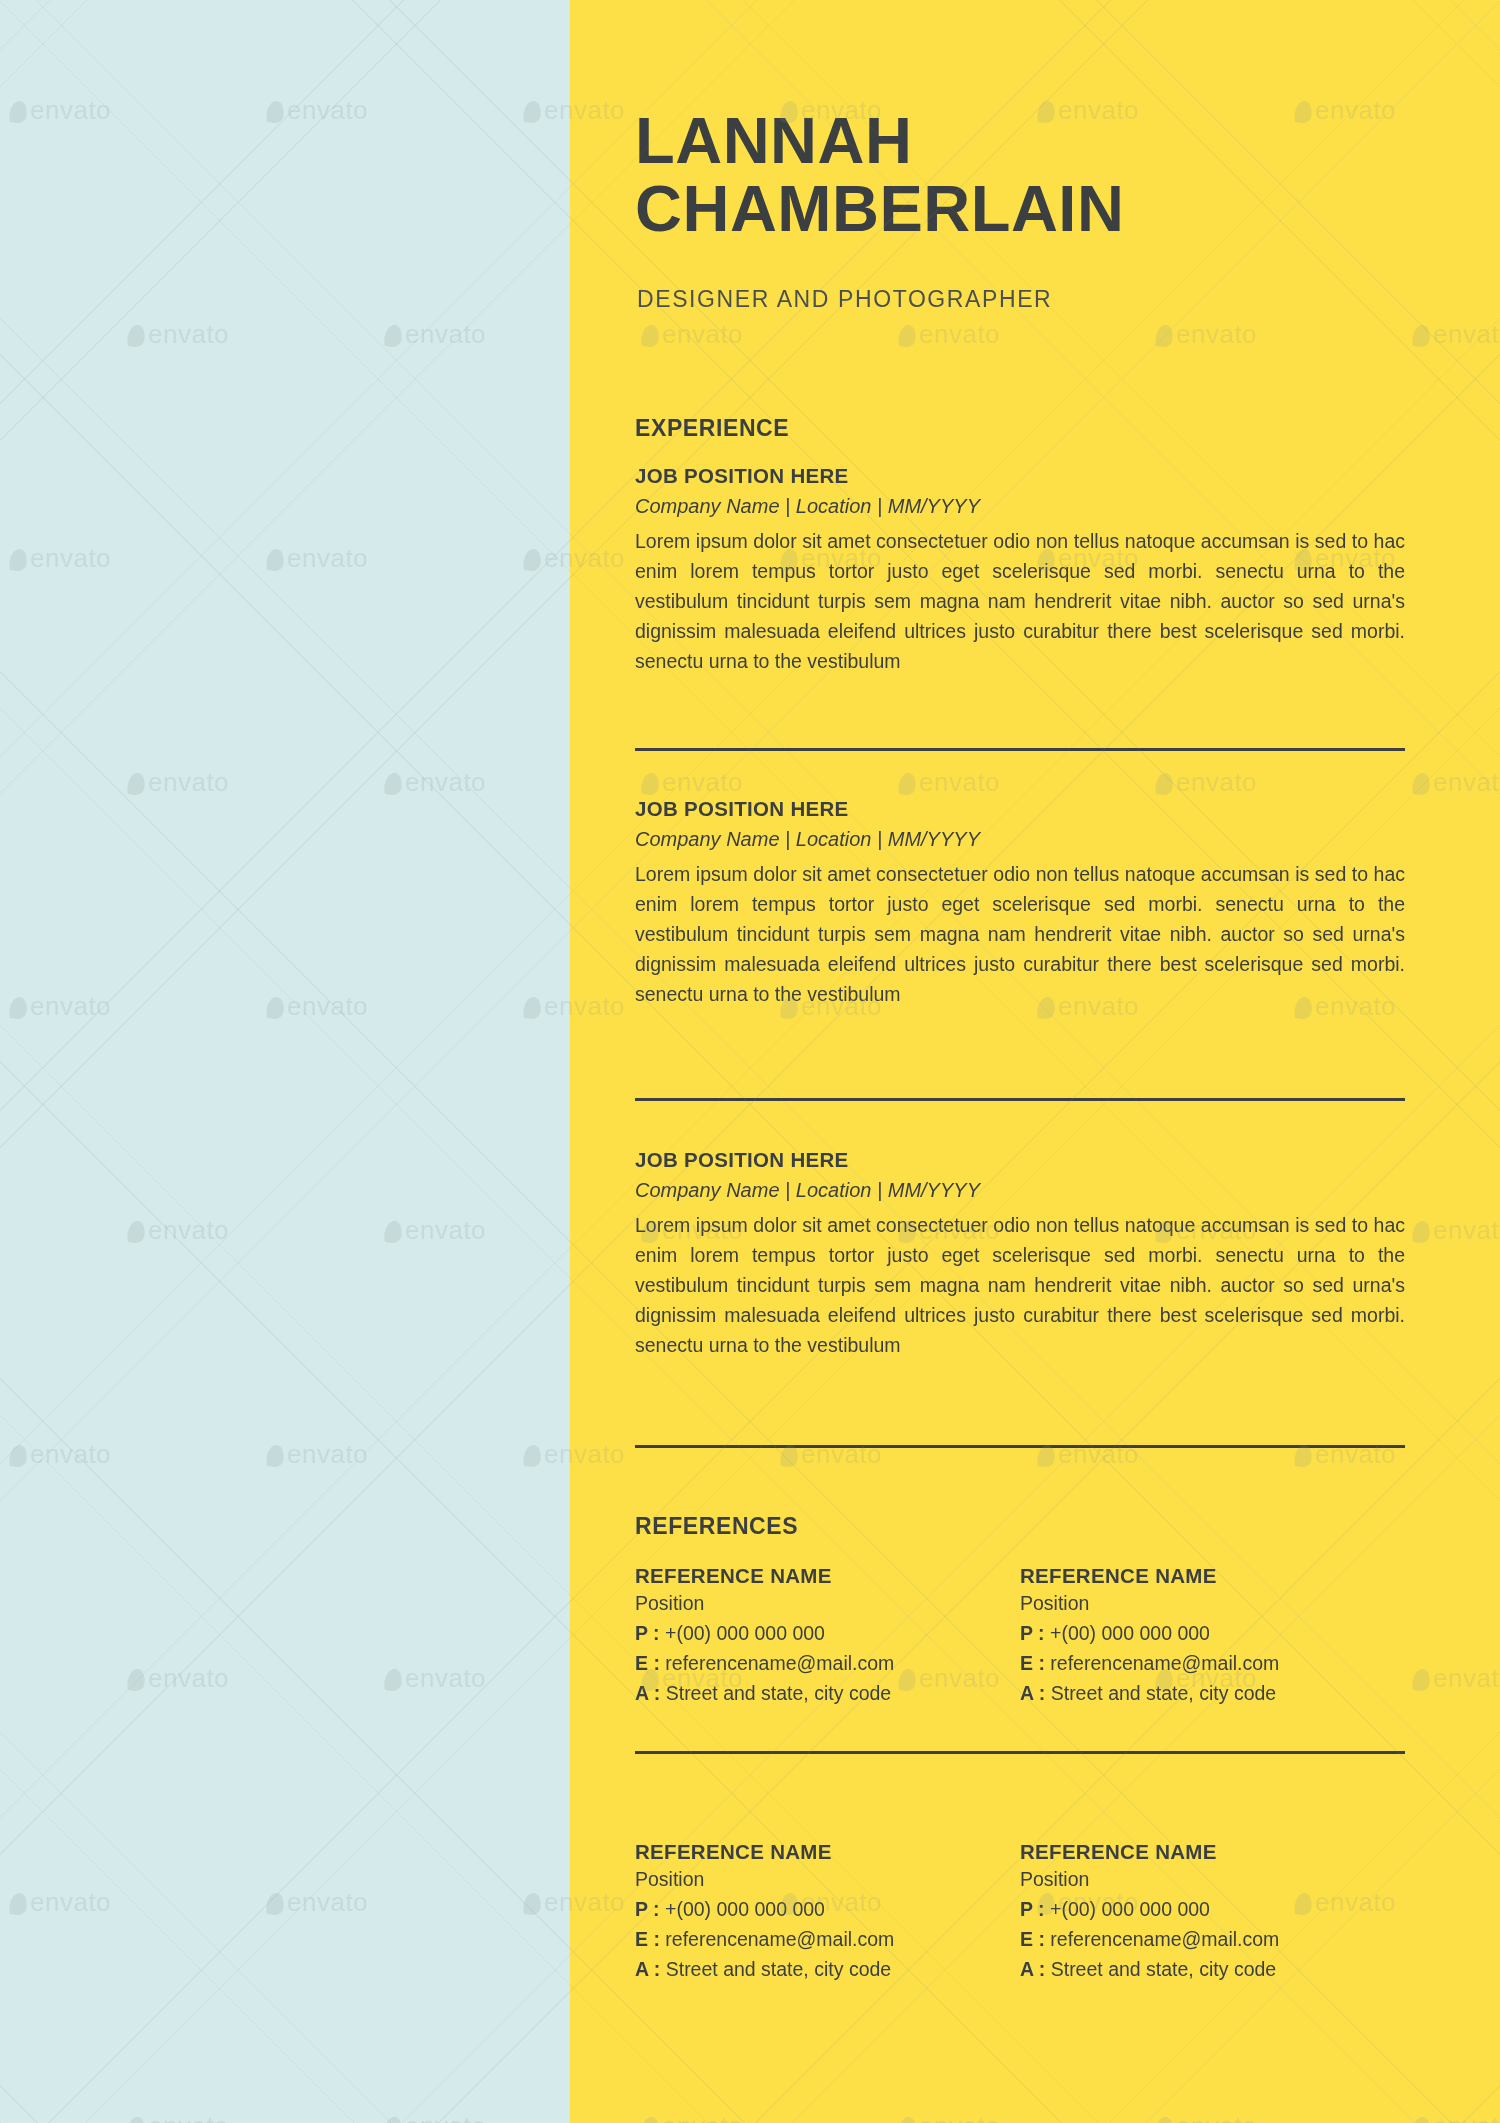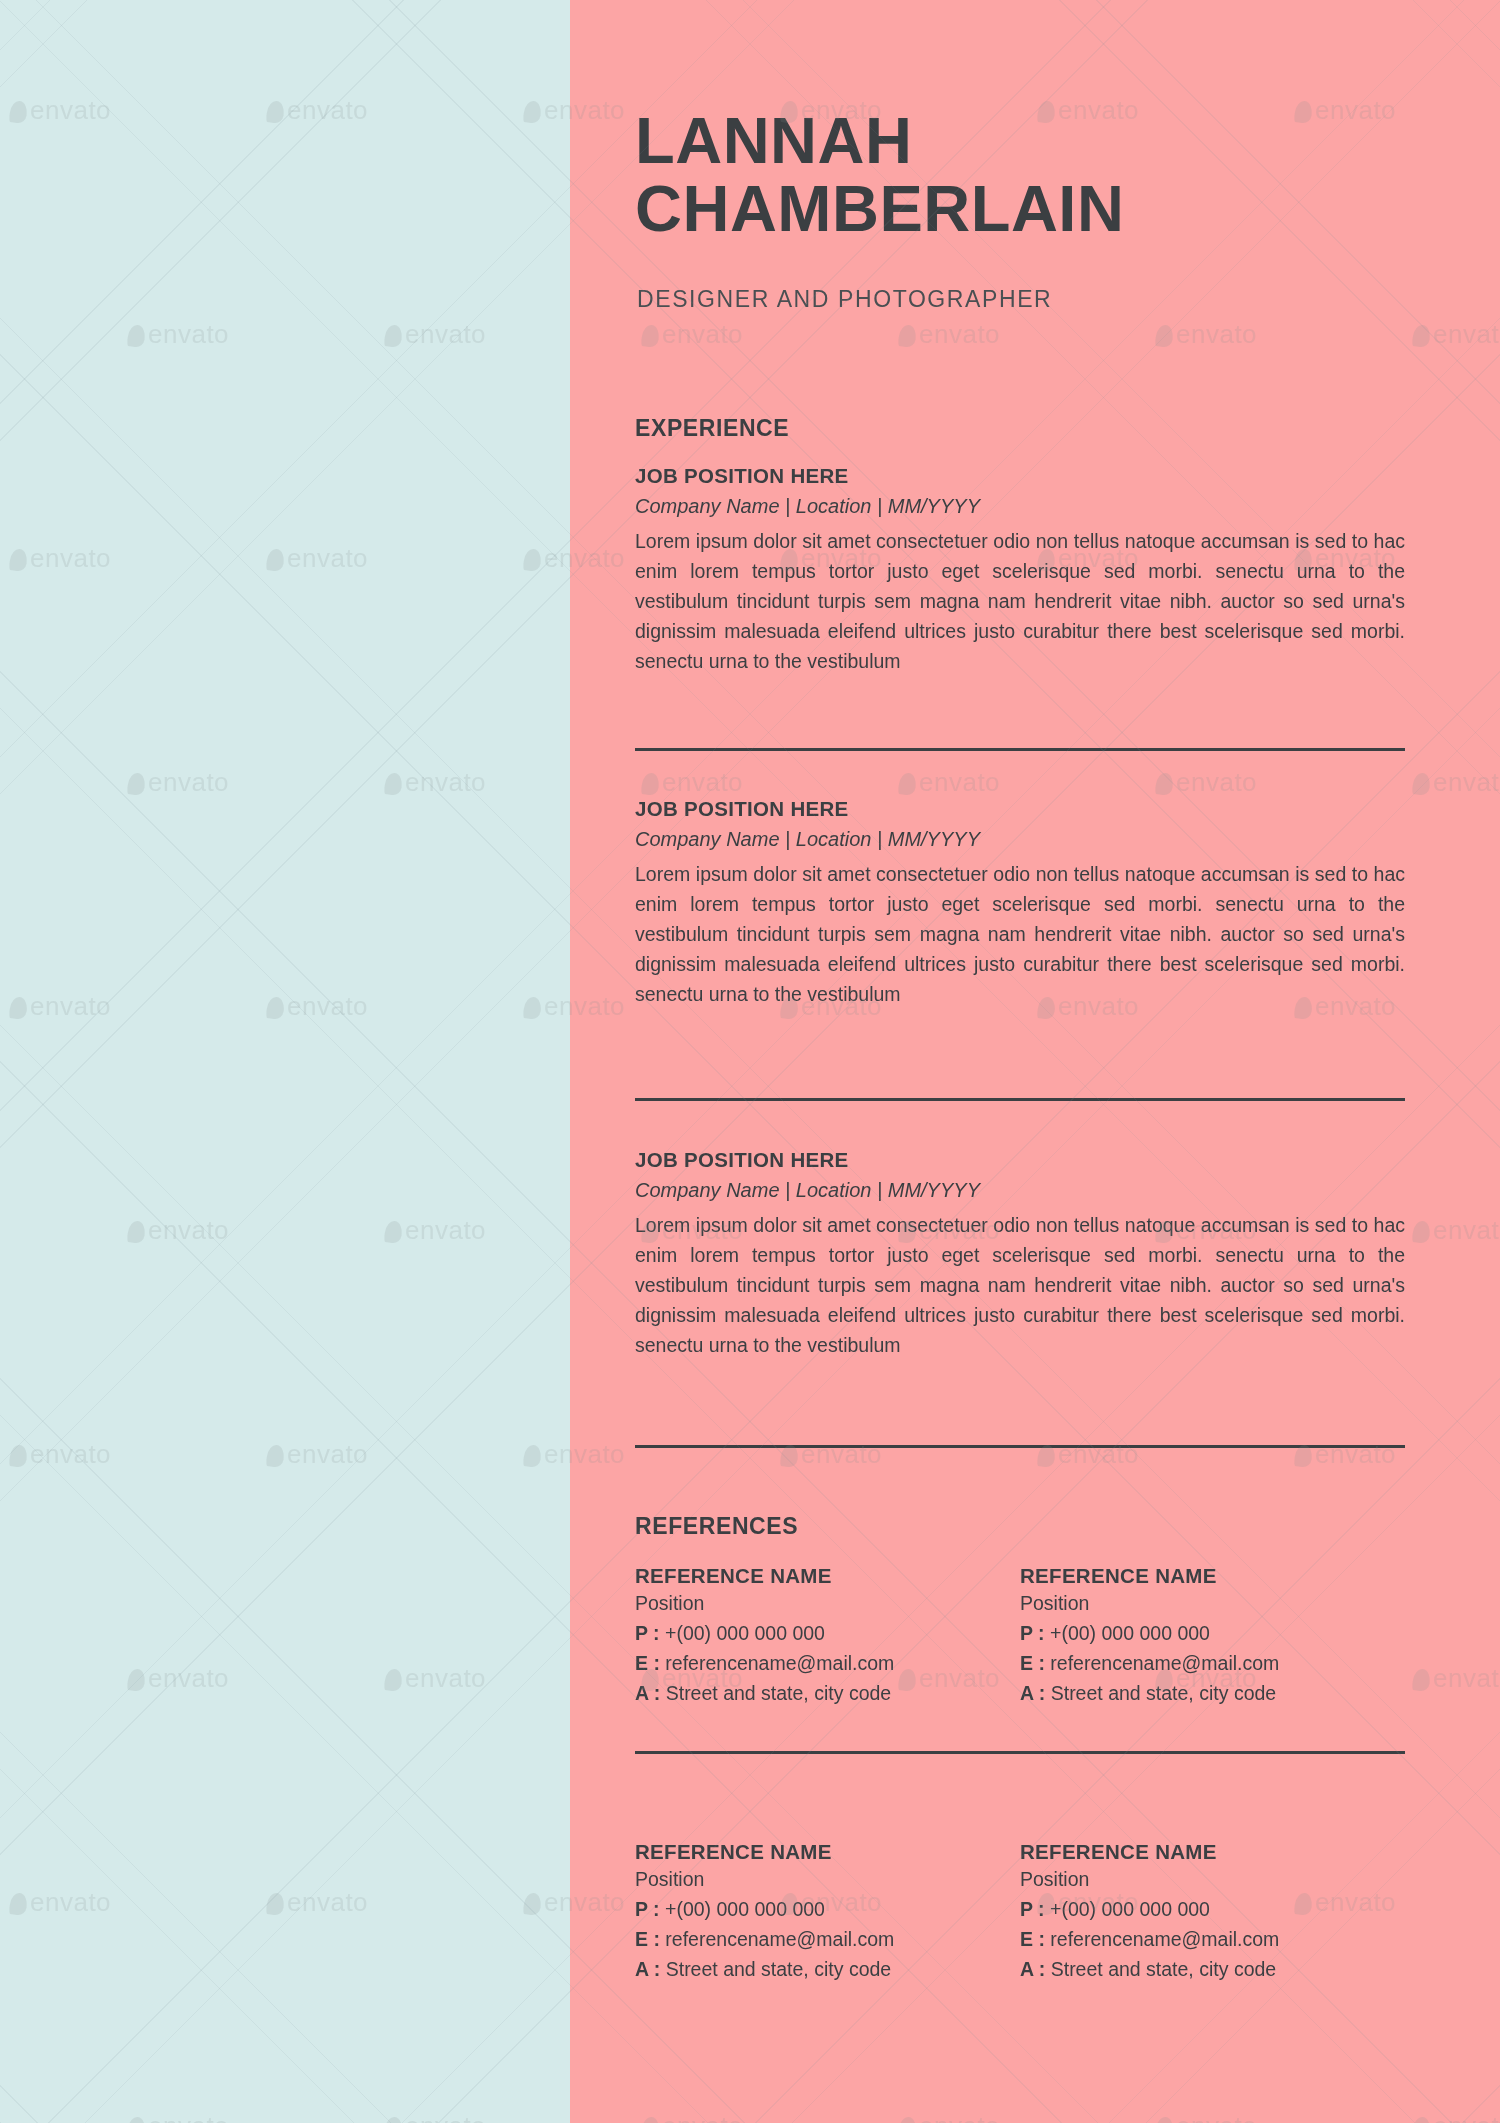--- a/index.html
+++ b/index.html
@@ -8,21 +8,21 @@
     width: 1500px;
     height: 2123px;
     background: #ffffff;
     font-family: "Liberation Sans", sans-serif;
   }
 
   .page {
     position: relative;
     width: 1500px;
     height: 2123px;
-    background: #fca5a5;
+    background: #fde047;
     overflow: hidden;
   }
 
   
   .watermark-layer {
     position: absolute;
     inset: 0;
     pointer-events: none;
     z-index: 5;
     background-image:

